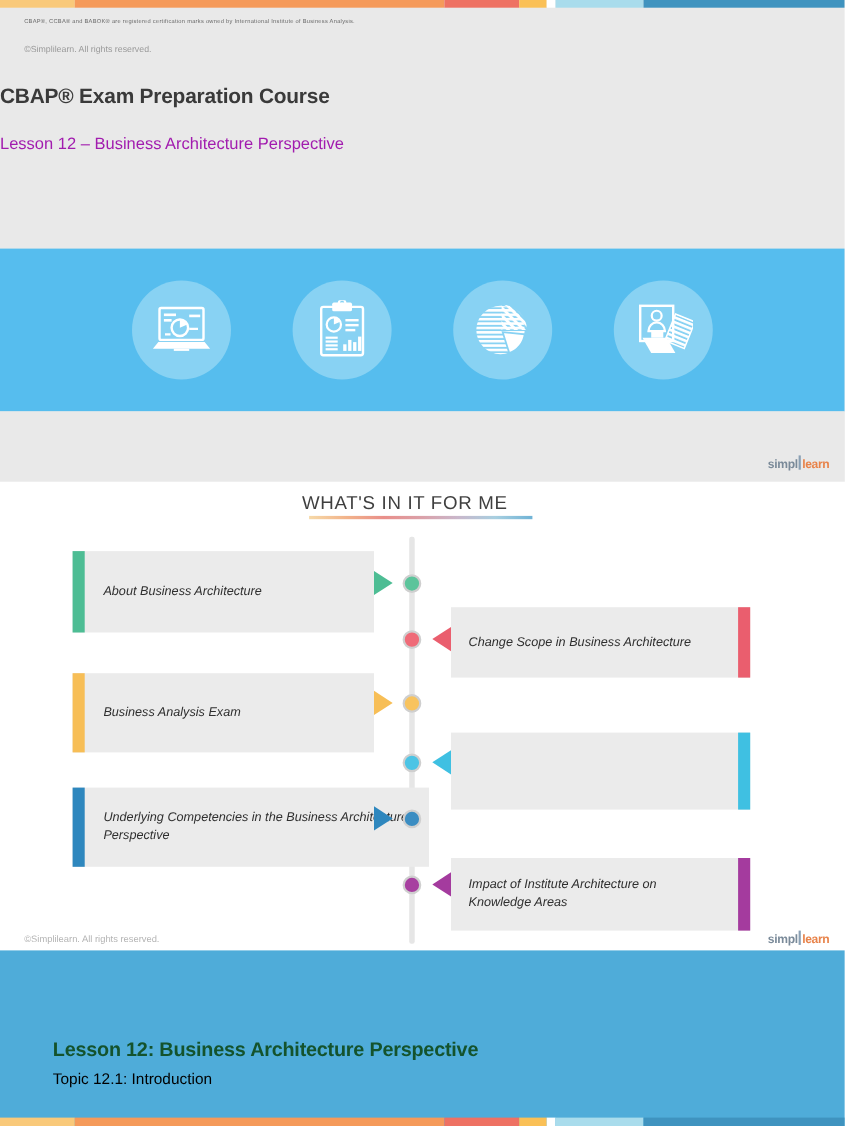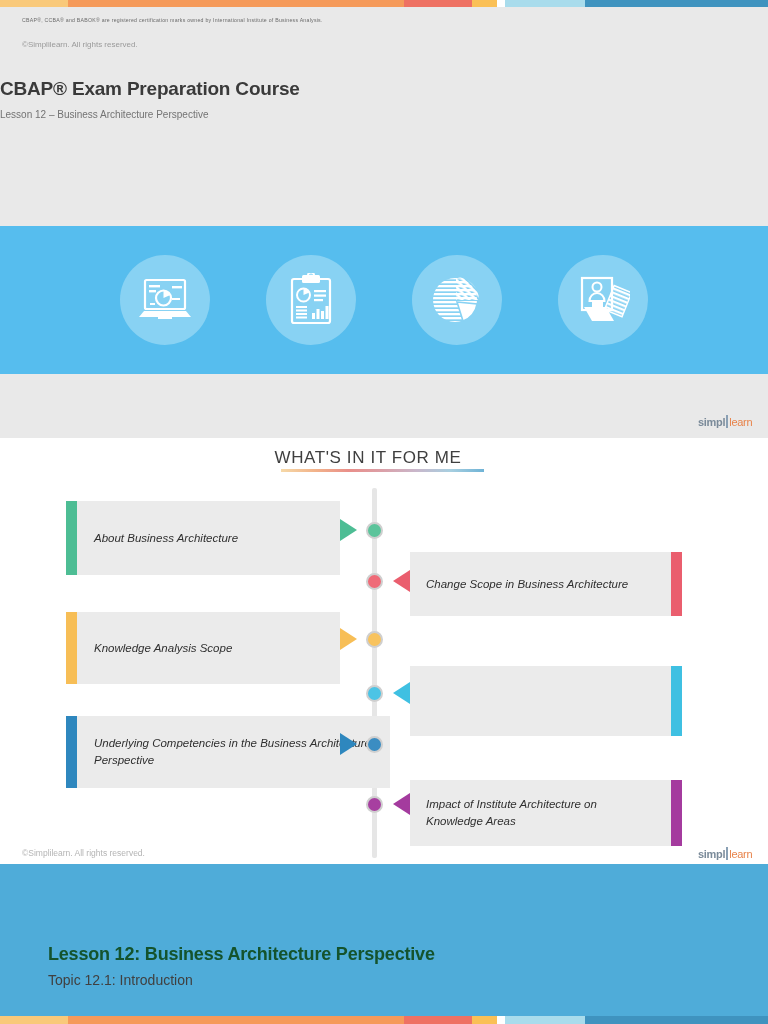--- a/index.html
+++ b/index.html
@@ -23,21 +23,21 @@
   }
   .topbar { position: absolute; left:0; top:0; width:768px; height:7px; }
   .title-block {
     position: absolute; left: 0; top: 78px; width: 768px; text-align: left;
   }
   .course-title {
     font-size: 19px; font-weight: bold; color: #3a3a3a;
     letter-spacing: -0.2px;
   }
   .course-sub {
-    margin-top: 9px; font-size: 10px; color: #737373; font-weight: normal;
+    margin-top: 22px; font-size: 15px; color: #a21caf; font-weight: normal;
   }
   
   .icon-band {
     position: absolute; left: 0; top: 226px; width: 768px; height: 148px;
     background: #56bdee;
   }
   .icon-row {
     position: absolute; left: 0; top: 0; width: 768px; height: 148px;
     display: flex; align-items: center; justify-content: center; gap: 56px;
   }
@@ -60,21 +60,21 @@
     font-size: 8px; color: #9a9a9a;
   }
   .logo-1 { position:absolute; left: 698px; top: 412px; }
 
   
   .sl-logo { display:inline-block; line-height:1; white-space:nowrap; font-size:11px;
              font-family:"Liberation Sans", sans-serif; }
   .sl-logo .a { color:#7a8a99; font-weight:600; letter-spacing:-0.3px; }
   .sl-logo .bar { display:inline-block; width:2px; height:13px; background:#8aa0b4;
                   vertical-align:-2px; margin:0 1px; }
-  .sl-logo .b { color:#e8834a; font-weight:400; letter-spacing:-0.3px;text-align:right; }
+  .sl-logo .b { color:#e8834a; font-weight:700; letter-spacing:-0.3px;text-align:right; }
 
   
   .slide-wiifm {
     position: absolute; left: 0; top: 438px; width: 768px; height: 426px;
     background: #ffffff;
   }
   .wiifm-head {
     position: absolute; left: 0; top: 10px; width: 736px; text-align: center;
   }
   .wiifm-head .txt {
@@ -115,21 +115,21 @@
   .slide-lesson {
     position: absolute; left: 0; top: 864px; width: 768px; height: 160px;
     background: #4facd9; overflow: hidden;
   }
   .lesson-title {
     position: absolute; left: 48px; top: 80px;
     font-size: 18px; font-weight: bold; color: #14532d; letter-spacing: -0.2px;
   }
   .lesson-topic {
     position: absolute; left: 48px; top: 108px;
-    font-size: 14px; color: #404040;
+    font-size: 14px; color: #000000;
   }
   .bottombar { position: absolute; left: 0; bottom: 0; width: 768px; height: 8px; }
 </style>
 </head>
 <body>
 
 <div class="page">
 
   <section class="slide-title">
 
@@ -250,21 +250,21 @@
         <div class="arrow right" style="position: absolute; top: 81px; left: 340px; border-left: 17px solid rgb(77, 189, 148);"></div>
         <div class="node" style="top: 83.5px; background: rgb(92, 196, 155);"></div>
         <div class="box right-box" style="top: 114px; height: 64px; left: 410px; width: 272px;">
           <div class="accent right" style="background: rgb(234, 94, 110);"></div>
           <div class="label">Change Scope in Business Architecture</div>
         </div>
         <div class="arrow left" style="position: absolute; top: 132px; left: 393px; border-right: 17px solid rgb(234, 94, 110);"></div>
         <div class="node" style="top: 134.5px; background: rgb(239, 107, 120);"></div>
         <div class="box left-box" style="top: 174px; height: 72px; left: 66px; width: 274px;">
           <div class="accent left" style="background: rgb(247, 190, 86);"></div>
-          <div class="label">Knowledge Analysis Scope</div>
+          <div class="label">Business Analysis Exam</div>
         </div>
         <div class="arrow right" style="position: absolute; top: 190px; left: 340px; border-left: 17px solid rgb(247, 190, 86);"></div>
         <div class="node" style="top: 192.5px; background: rgb(248, 195, 94);"></div>
         <div class="box right-box" style="top: 228px; height: 70px; left: 410px; width: 272px;">
           <div class="accent right" style="background: rgb(63, 192, 226);"></div>
         </div>
         <div class="arrow left" style="position: absolute; top: 244px; left: 393px; border-right: 17px solid rgb(63, 192, 226);"></div>
         <div class="node" style="top: 246.5px; background: rgb(76, 196, 229);"></div>
         <div class="box left-box" style="top: 278px; height: 72px; left: 66px; width: 324px;">
           <div class="accent left" style="background: rgb(46, 135, 190);"></div>

